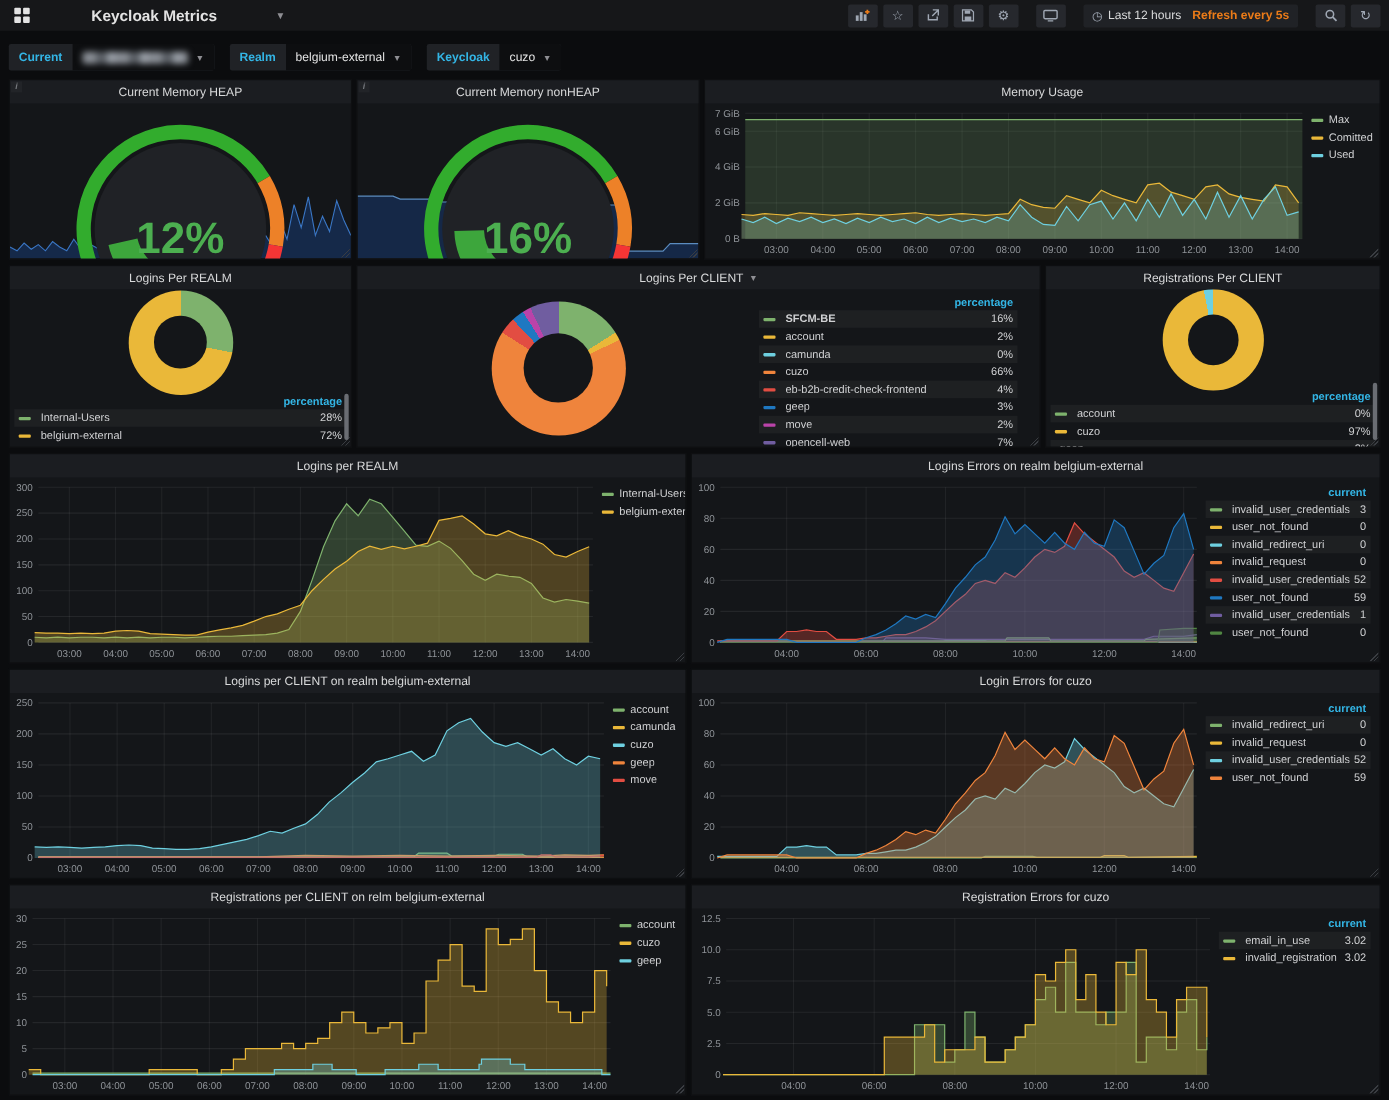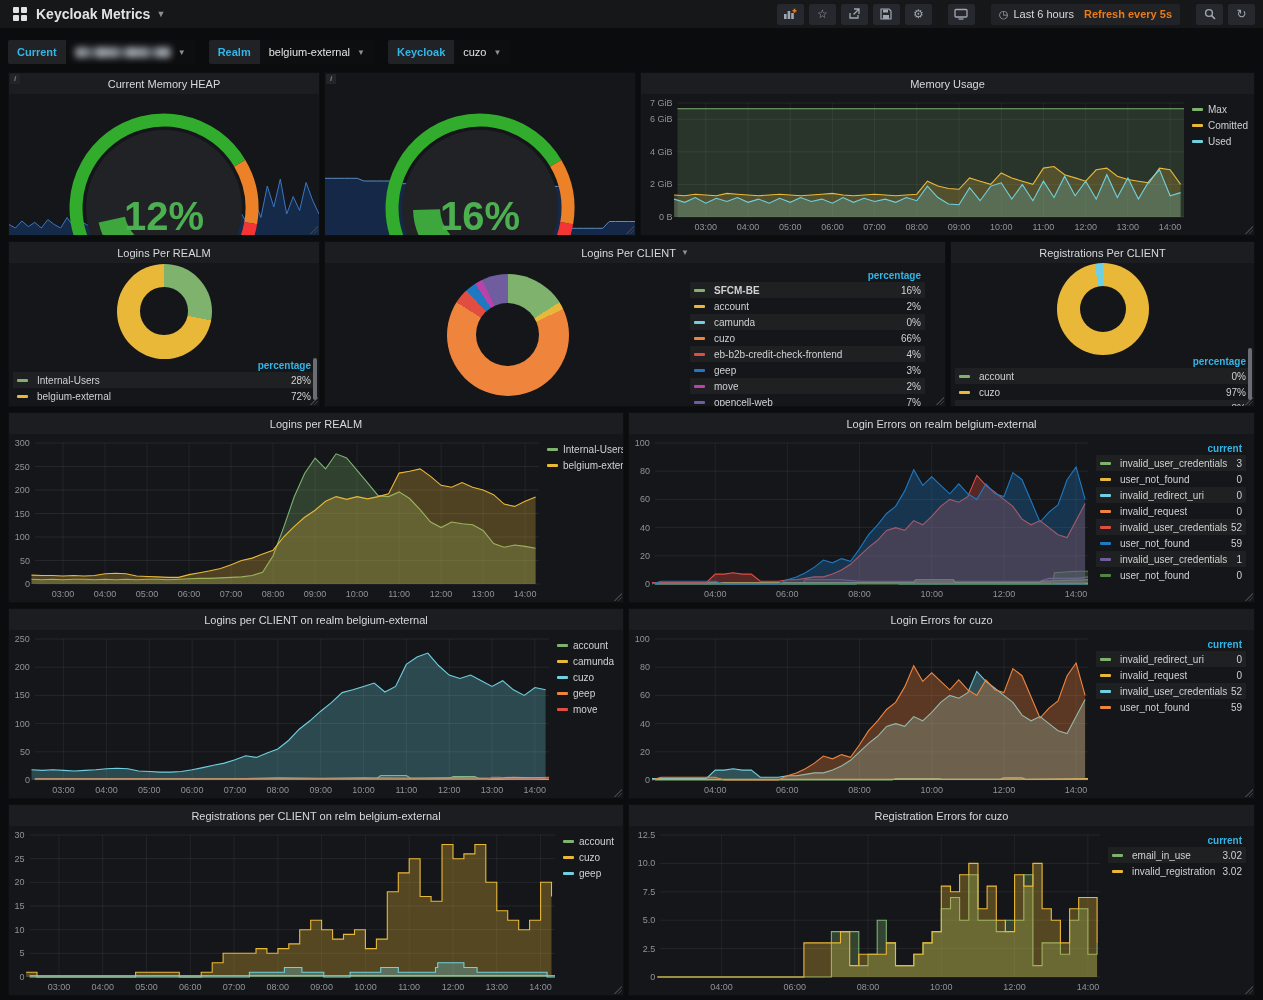--- a/index.html
+++ b/index.html
@@ -1,18 +1,18 @@
 <!DOCTYPE html>
 <html><head>
 <meta charset="utf-8">
 <style>
   * { margin:0; padding:0; box-sizing:border-box; }
   html,body { width:1263px; height:1000px; background:#0b0c0e; font-family:"Liberation Sans",sans-serif; overflow:hidden; color:#d8d9da; }
   
-  .topnav { position:absolute; left:0; top:0; width:1263px; height:28px; background:#161719; display:flex; align-items:center; padding:0 8px; z-index:5;}
+  .topnav { position:absolute; left:0; top:0; width:1263px; height:28px; background:#161719; display:flex; align-items:center; padding:0 8px; z-index:5;gap:47px;}
   .grid-icon { width:16px; height:16px; margin:0 8px 0 4px; }
   .dash-title { font-size:14px; font-weight:bold; color:#e3e3e3; }
   .title-caret { color:#8e8e93; font-size:9px; margin-left:6px; }
   .topnav-right { margin-left:auto; display:flex; align-items:center; }
   .tbtn { height:21px; min-width:27px; background:#26282d; border-radius:2px; display:flex; align-items:center; justify-content:center; color:#9fa7b3; margin-left:5px; cursor:pointer; font-size:12px; padding:0 5px;}
   .tbtn svg { display:block; }
   .tbtn.gap { margin-left:16px; }
   .time-widget { height:21px; background:#202226; border-radius:2px; display:flex; align-items:center; margin-left:16px; padding:0 8px; cursor:pointer; }
   .time-widget .clock { font-size:11px; color:#9fa7b3; margin-right:5px; }
   .time-text { font-size:11px; color:#d8d9da; }
@@ -91,21 +91,21 @@
         <span>⚙</span>
       </div>
     <div class="tbtn gap">
       <svg width="14" height="12" viewBox="0 0 14 12">
         <rect x="1" y="1.5" width="12" height="7.5" rx="1" fill="none" stroke="#9fa7b3" stroke-width="1.3"></rect>
         <path d="M4.5 11h5" stroke="#9fa7b3" stroke-width="1.3"></path>
       </svg>
     </div>
     <div class="time-widget">
       <span class="clock">◷</span>
-      <span class="time-text">Last 6 hours</span>
+      <span class="time-text">Last 12 hours</span>
       <span class="refresh-text">Refresh every 5s</span>
     </div>
     <div class="tbtn gap">
       <svg width="12" height="12" viewBox="0 0 12 12">
         <circle cx="5" cy="5" r="3.4" fill="none" stroke="#9fa7b3" stroke-width="1.4"></circle>
         <path d="M7.6 7.6L11 11" stroke="#9fa7b3" stroke-width="1.6"></path>
       </svg>
     </div>
     <div class="tbtn">
         <span>↻</span>
@@ -156,20 +156,23 @@
           <path d="M67.62 159.38A67 67 0 0 1 49.61 126.62L75.96 120.73A40 40 0 0 0 86.72 140.28Z" fill="#3DA63C"></path>
           <text x="115" y="134" text-anchor="middle" font-size="40" font-weight="bold" fill="#4CAF50">12%</text>
         </svg>
       </div>
     </div>
   <div class="resize-handle"></div>
 </div>
 
 <div class="panel" style="left:324px;top:72px;width:312px;height:164px;">
   <div class="info-corner">i</div>
+  <div class="ph">
+      <span class="t">Current Memory nonHEAP</span>
+    </div>
   <div class="pb">
       <div class="gauge-wrap">
         <svg width="310" height="100" class="spark-svg">
           <path d="M0.0 43.3L6.5 43.3L12.9 43.3L19.4 43.3L25.8 43.3L32.3 43.3L38.8 46.0L45.2 46.0L51.7 46.0L58.1 46.0L64.6 46.0L71.0 46.0L77.5 48.7L84.0 48.7L90.4 48.7L96.9 48.7L103.3 48.7L109.8 48.7L116.3 50.0L122.7 50.0L129.2 50.0L135.6 50.0L142.1 50.0L148.5 50.0L155.0 51.4L161.5 51.4L167.9 51.4L174.4 51.4L180.8 51.4L187.3 51.4L193.8 51.4L200.2 51.4L206.7 51.4L213.1 51.4L219.6 51.4L226.0 51.4L232.5 51.4L239.0 51.4L245.4 93.3L251.9 93.3L258.3 93.3L264.8 93.3L271.3 93.3L277.7 93.3L284.2 86.5L290.6 86.5L297.1 86.5L303.5 86.5L310.0 86.5L310.0 100L0.0 100Z" fill="rgba(21,45,82,0.8)" stroke="none"></path>
           <path d="M0.0 43.3L6.5 43.3L12.9 43.3L19.4 43.3L25.8 43.3L32.3 43.3L38.8 46.0L45.2 46.0L51.7 46.0L58.1 46.0L64.6 46.0L71.0 46.0L77.5 48.7L84.0 48.7L90.4 48.7L96.9 48.7L103.3 48.7L109.8 48.7L116.3 50.0L122.7 50.0L129.2 50.0L135.6 50.0L142.1 50.0L148.5 50.0L155.0 51.4L161.5 51.4L167.9 51.4L174.4 51.4L180.8 51.4L187.3 51.4L193.8 51.4L200.2 51.4L206.7 51.4L213.1 51.4L219.6 51.4L226.0 51.4L232.5 51.4L239.0 51.4L245.4 93.3L251.9 93.3L258.3 93.3L264.8 93.3L271.3 93.3L277.7 93.3L284.2 86.5L290.6 86.5L297.1 86.5L303.5 86.5L310.0 86.5" fill="none" stroke="#5b8cc0" stroke-width="1"></path>
         </svg>
         <svg width="230" height="142" class="gauge-svg">
           <circle cx="115" cy="112" r="78" fill="#202226"></circle>
           <path d="M52.77 174.23A88 88 0 1 1 190.75 67.20" fill="none" stroke="#32AC2D" stroke-width="13"></path>
           <path d="M190.75 67.20A88 88 0 0 1 201.69 127.13" fill="none" stroke="#ED8128" stroke-width="13"></path>
@@ -429,21 +432,21 @@
           <div class="leg-dash" style="background: rgb(234, 184, 57);"></div>
           <div class="leg-name">belgium-exter</div>
         </div>
       </div>
     </div>
   <div class="resize-handle"></div>
 </div>
 
 <div class="panel" style="left:628px;top:412px;width:627px;height:191px;">
   <div class="ph">
-      <span class="t">Login Errors on realm belgium-external</span>
+      <span class="t">Logins Errors on realm belgium-external</span>
     </div>
   <div class="pb">
       <div style="flex: 1 1 0%; position: relative;"><svg width="467" height="168">
           <line x1="25.9" y1="150" x2="459" y2="150" stroke="rgba(255,255,255,0.07)" stroke-width="1"></line>
           <text x="20.9" y="153" text-anchor="end" font-size="9" fill="#8f9398">0</text>
           <line x1="25.9" y1="121.80000000000001" x2="459" y2="121.80000000000001" stroke="rgba(255,255,255,0.07)" stroke-width="1"></line>
           <text x="20.9" y="124.80000000000001" text-anchor="end" font-size="9" fill="#8f9398">20</text>
           <line x1="25.9" y1="93.6" x2="459" y2="93.6" stroke="rgba(255,255,255,0.07)" stroke-width="1"></line>
           <text x="20.9" y="96.6" text-anchor="end" font-size="9" fill="#8f9398">40</text>
           <line x1="25.9" y1="65.4" x2="459" y2="65.4" stroke="rgba(255,255,255,0.07)" stroke-width="1"></line>

